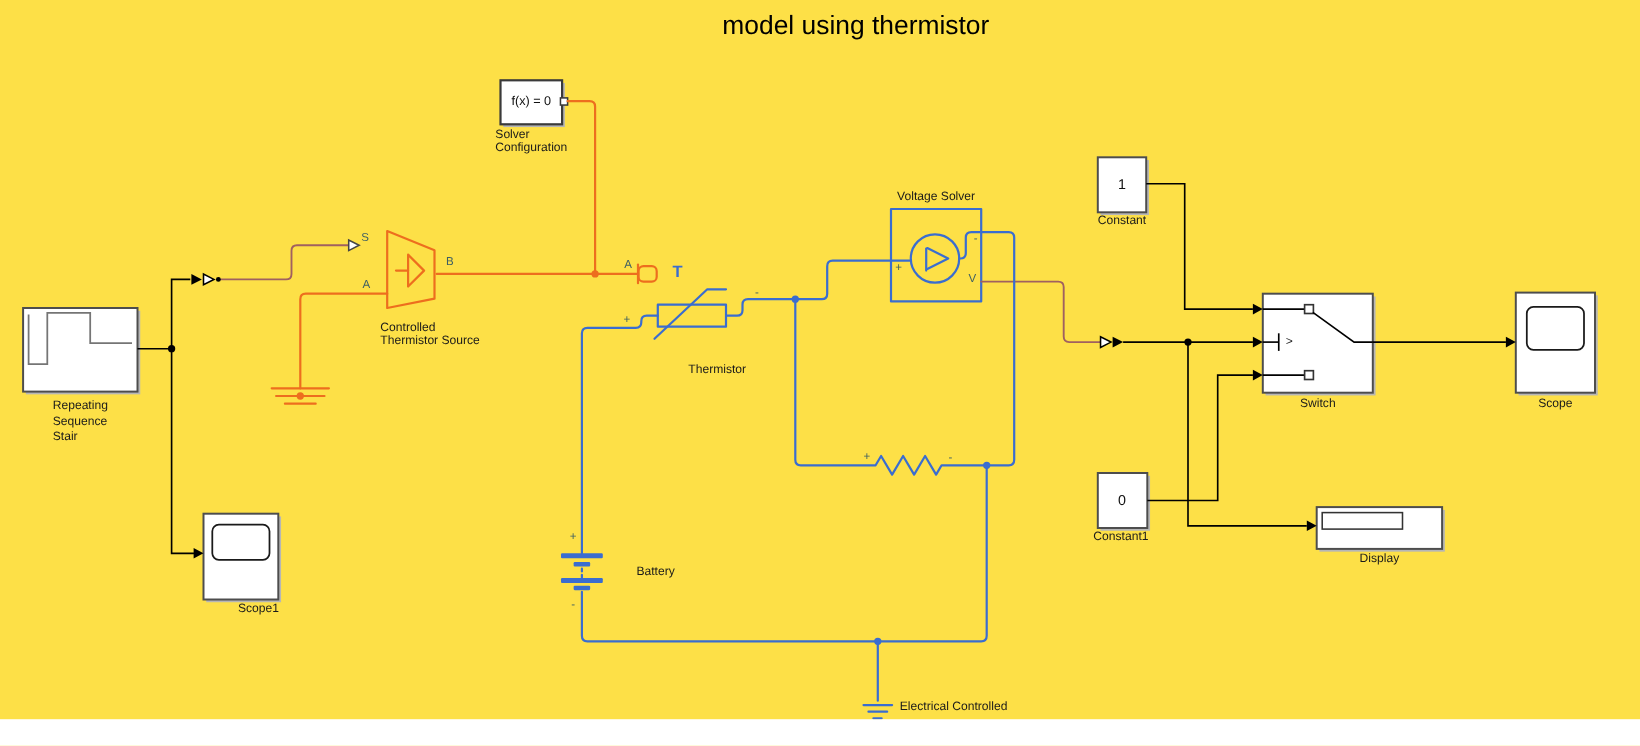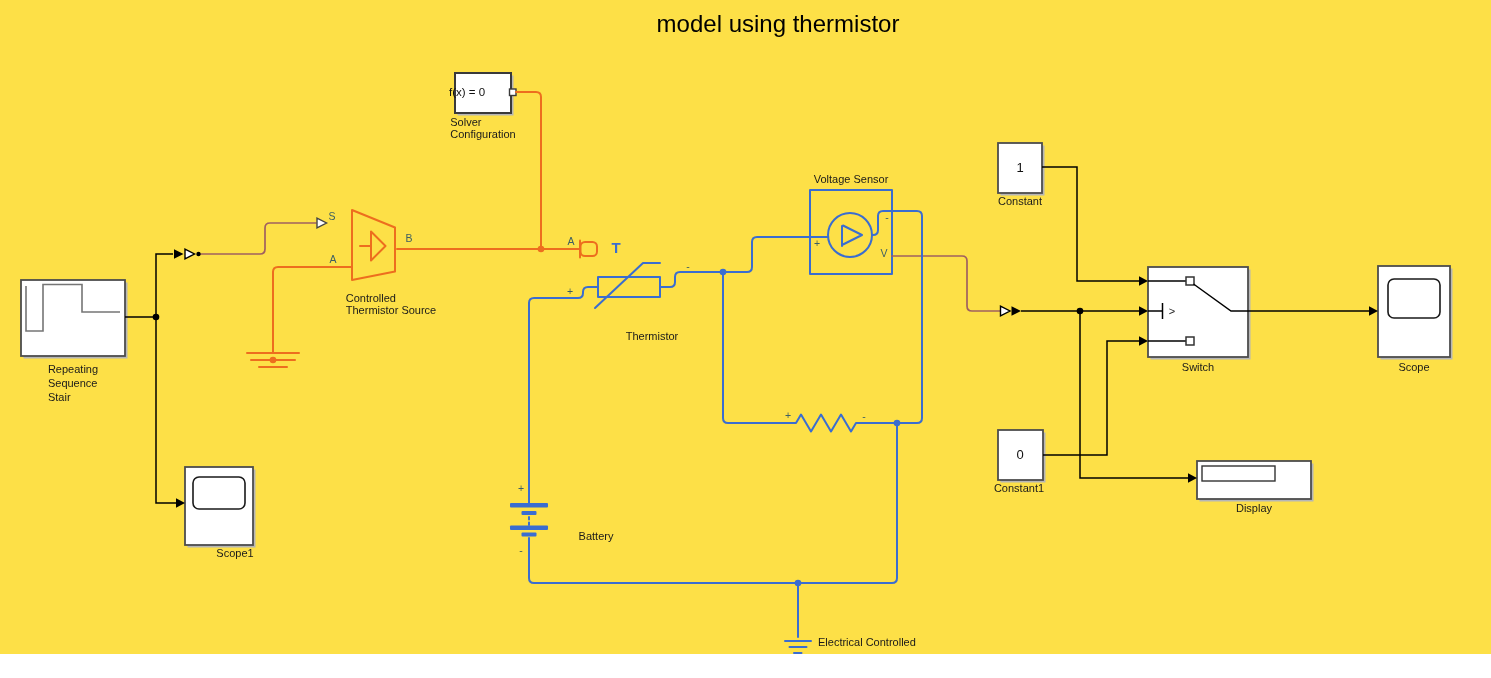--- a/index.html
+++ b/index.html
@@ -195,29 +195,29 @@
     <div>Stair</div>
   </div>
 
   <div class="lbl" style="left:235px;top:547px;">Scope1</div>
 
   <div class="lbl multiline" style="left:374px;top:292px;margin-left:17px;">
     <div>Controlled</div>
     <div>Thermistor Source</div>
   </div>
 
-  <div class="fx" style="left:467px;top:86px;">f(x) = 0</div>
+  <div class="fx" style="left:483px;top:86px;">f(x) = 0</div>
   <div class="lbl multiline" style="left:483px;top:116px;">
     <div>Solver</div>
     <div>Configuration</div>
   </div>
 
   <div class="lbl" style="left:628px;top:330px;margin-left:24px;">Thermistor</div>
-  <div class="lbl" style="left:851px;top:173px;">Voltage Sensor</div>
-  <div class="lbl" style="left:596px;top:514px;margin-top:16px;">Battery</div>
+  <div class="lbl" style="left:851px;top:173px;">Voltage Solver</div>
+  <div class="lbl" style="left:596px;top:514px;">Battery</div>
   <div class="lbl left" style="left:818px;top:636px;">Electrical Controlled</div>
 
   <div class="value" style="left:1020px;top:160px;">1</div>
   <div class="lbl" style="left:1020px;top:195px;">Constant</div>
 
   <div class="value" style="left:1020px;top:447px;">0</div>
   <div class="lbl" style="left:1019px;top:482px;">Constant1</div>
 
   <div class="lbl" style="left:1198px;top:361px;">Switch</div>
   <div class="swop" style="left:1172px;top:305px;">&gt;</div>

